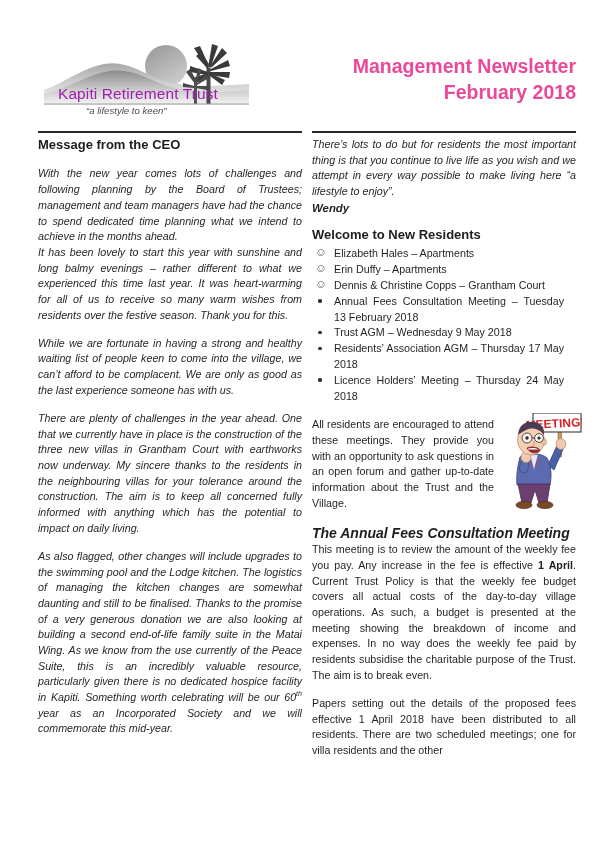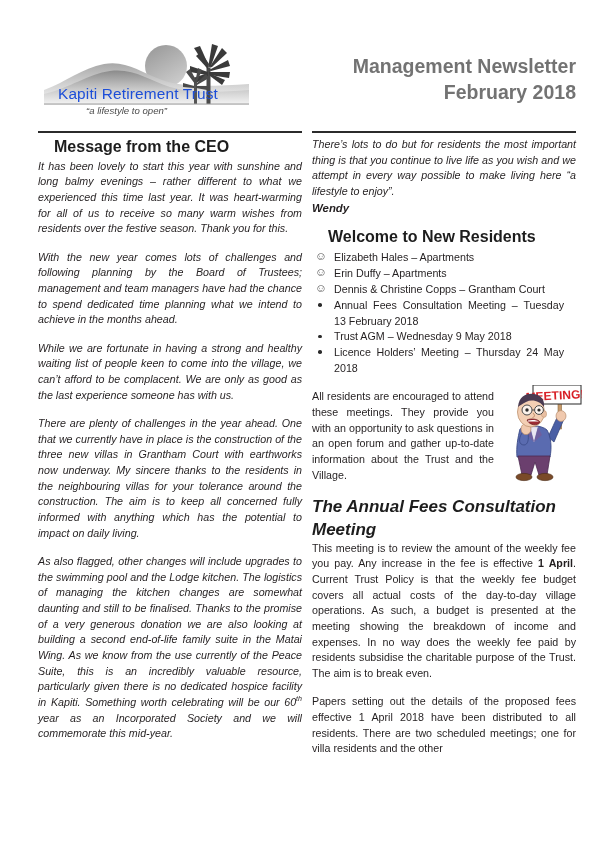--- a/index.html
+++ b/index.html
@@ -44,21 +44,21 @@
     left: 0; top: 0;
     width: 205px;
     height: 80px;
   }
   .logo-name {
     position: absolute;
     left: 14px;
     top: 43px;
     font-size: 15.4px;
     letter-spacing: 0.15px;
-    color: #1d4ed8;
+    color: #a21caf;
     white-space: nowrap;
     font-family: "Liberation Sans", sans-serif;
   }
   .logo-tagline {
     position: absolute;
     left: 42px;
     top: 63px;
     font-size: 9.6px;
     font-style: italic;
     color: #4a4a4a;
@@ -67,21 +67,21 @@
   }
   .masthead-title {
     position: absolute;
     right: 0;
     top: 14px;
     width: 300px;
     text-align: right;
     font-size: 19.5px;
     font-weight: bold;
     line-height: 1.33;
-    color: #737373;
+    color: #ec4899;
     font-family: "Liberation Sans", sans-serif;
   }
 
   
   .rule {
     position: absolute;
     height: 0;
     border-top: 2.2px solid #2b2b2b;
   }
   .rule-left  { left: 38px;  top: 131px; width: 264px; }
@@ -92,30 +92,30 @@
     position: absolute;
     top: 137px;
     width: 264px;
     font-size: 10.7px;
     line-height: 1.465;
   }
   .col-left  { left: 38px;  }
   .col-right { left: 312px; }
 
   h2.section-head {
-    margin: 0 0 1px 16px;
-    font-size: 16px;
+    margin: 0 0 1px 0;
+    font-size: 13px;
     font-weight: bold;
     font-style: normal;
     line-height: 1.3;
     color: #1d1d1d;
   }
   h3.sub-head {
     margin: 9px 0 0 0;
-    font-size: 17px;
+    font-size: 14px;
     font-weight: bold;
     font-style: italic;
     line-height: 1.3;
     color: #1d1d1d;
   }
   p {
     margin: 0;
     text-align: justify;
     text-justify: inter-word;
     hyphens: none;
@@ -239,38 +239,38 @@
           <path d="M151 42 L142 30 L146 27 L152 38 Z"></path>
           <path d="M151 41 L154 26 L158 28 L153 40 Z"></path>
           <path d="M152 42 L162 32 L165 36 L153 43 Z"></path>
           <path d="M152 44 L164 44 L163 48 L152 46 Z"></path>
           <path d="M150 44 L139 41 L139 45 L150 46 Z"></path>
         </g>
 
         <rect x="0" y="61.5" width="205" height="1.1" fill="#9d9d9d"></rect>
       </svg>
       <div class="logo-name">Kapiti Retirement Trust</div>
-      <div class="logo-tagline">“a lifestyle to open”</div>
+      <div class="logo-tagline">“a lifestyle to keen”</div>
     </div>
 
     <div class="masthead-title">
       <div>Management Newsletter</div>
       <div>February 2018</div>
     </div>
   </div>
 
   <div class="rule rule-left"></div>
   <div class="rule rule-right"></div>
 
   <div class="col col-left">
 
     <h2 class="section-head">Message from the CEO</h2>
 
+    <p class="italic gap">With the new year comes lots of challenges and following planning by the Board of Trustees; management and team managers have had the chance to spend dedicated time planning what we intend to achieve in the months ahead.</p>
     <p class="italic">It has been lovely to start this year with sunshine and long balmy evenings – rather different to what we experienced this time last year.  It was heart-warming for all of us to receive so many warm wishes from residents over the festive season.  Thank you for this.</p>
-    <p class="italic gap">With the new year comes lots of challenges and following planning by the Board of Trustees; management and team managers have had the chance to spend dedicated time planning what we intend to achieve in the months ahead.</p>
     <p class="italic gap">While we are fortunate in having a strong and healthy waiting list of people keen to come into the village, we can’t afford to be complacent. We are only as good as the last experience someone has with us.</p>
     <p class="italic gap">There are plenty of challenges in the year ahead. One that we currently have in place is the construction of the three new villas in Grantham Court with earthworks now underway. My sincere thanks to the residents in the neighbouring villas for your tolerance around the construction.  The aim is to keep all concerned fully informed with anything which has the potential to impact on daily living.</p>
 
     <p class="italic gap"><span>As also flagged, other changes will include upgrades to the swimming pool and the Lodge kitchen.  The logistics of managing the kitchen changes are somewhat daunting and still to be finalised. Thanks to the promise of a very generous donation we are also looking at building a second end-of-life family suite in the Matai Wing.  As we know from the use currently of the Peace Suite, this is an incredibly valuable resource, particularly given there is no dedicated hospice facility in Kapiti.   Something worth celebrating will be our 60</span><sup>th</sup><span> year as an Incorporated Society and we will commemorate this mid-year.</span></p>
   </div>
 
   <div class="col col-right">
 
     <p class="italic">There’s lots to do but for residents the most important thing is that you continue to live life as you wish and we attempt in every way possible to make living here “a lifestyle to enjoy”.</p>
     <p class="signoff">Wendy</p>
@@ -292,20 +292,24 @@
     </ul>
 
     <ul class="bullets">
       <li>
         <span class="dot"></span>
         <span>Annual Fees Consultation Meeting – Tuesday 13 February 2018</span>
       </li>
       <li>
         <span class="dot"></span>
         <span>Trust AGM – Wednesday 9 May 2018</span>
+      </li>
+      <li>
+        <span class="dot"></span>
+        <span>Residents’ Association AGM – Thursday 17 May 2018</span>
       </li>
       <li>
         <span class="dot"></span>
         <span>Licence Holders’ Meeting – Thursday 24 May 2018</span>
       </li>
     </ul>
 
     <div class="wrap-block clearfix">
       <div class="meeting-figure">
         <svg viewBox="0 0 82 100" width="82" height="100">

